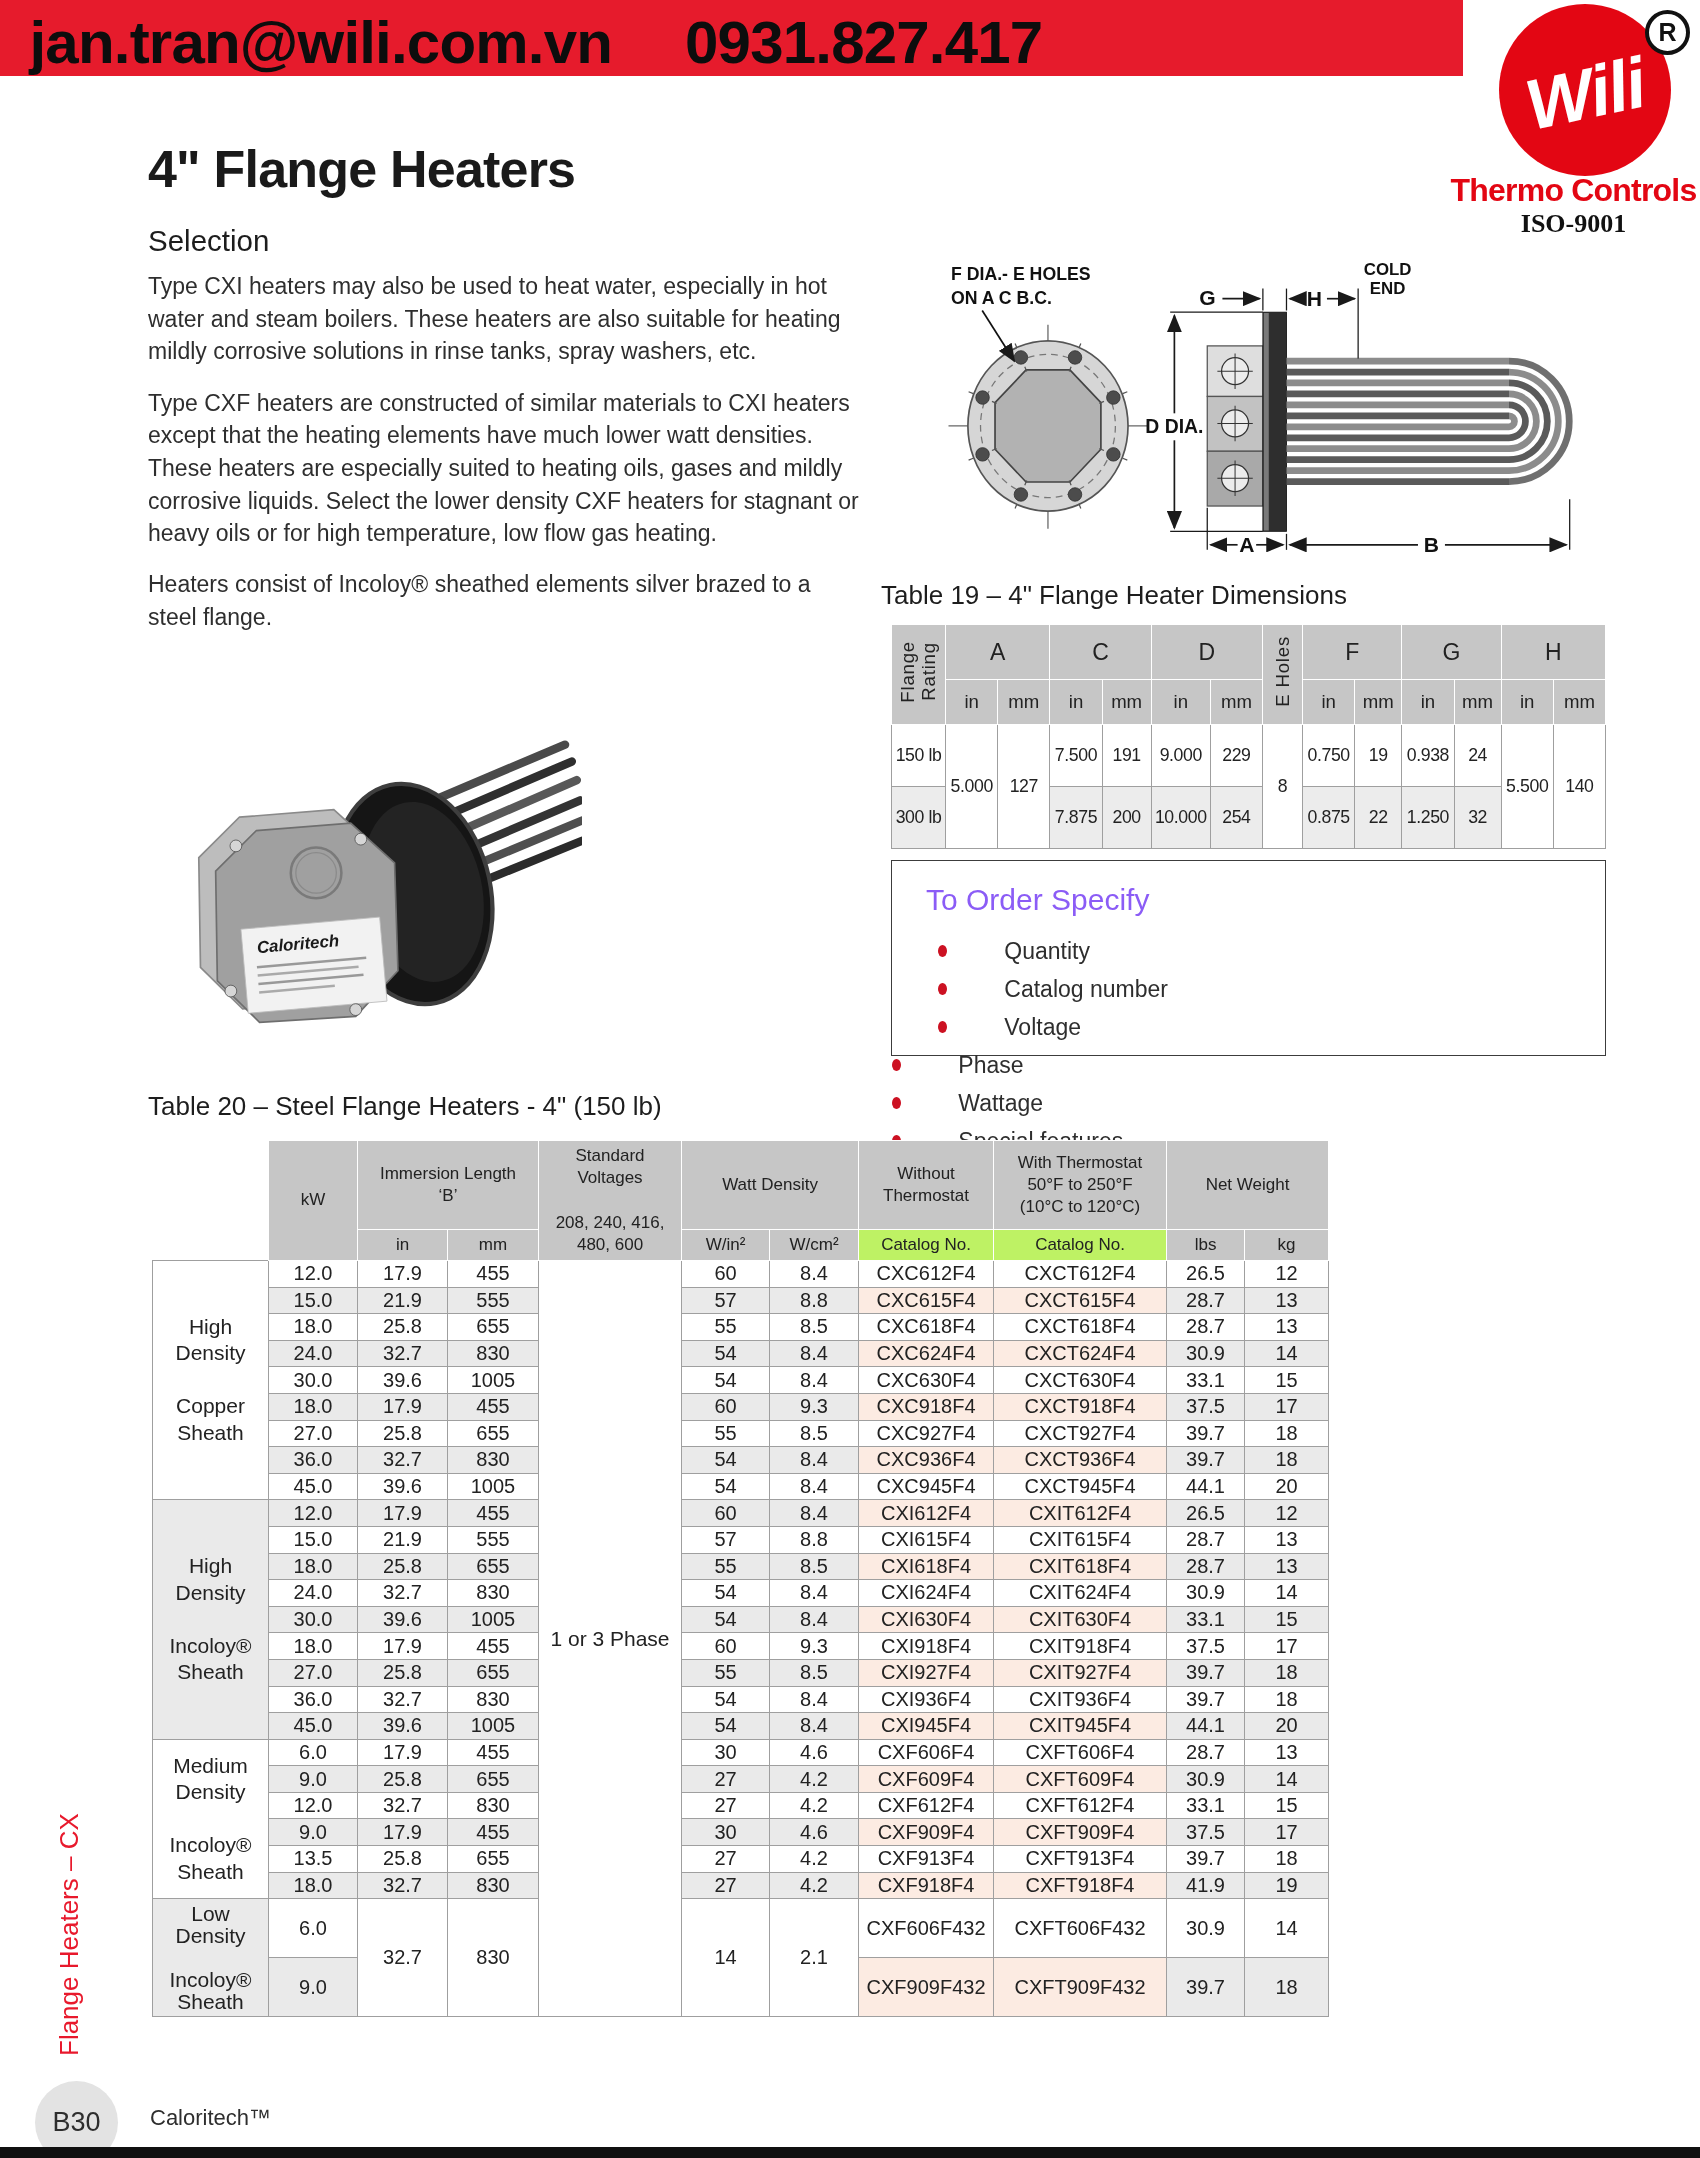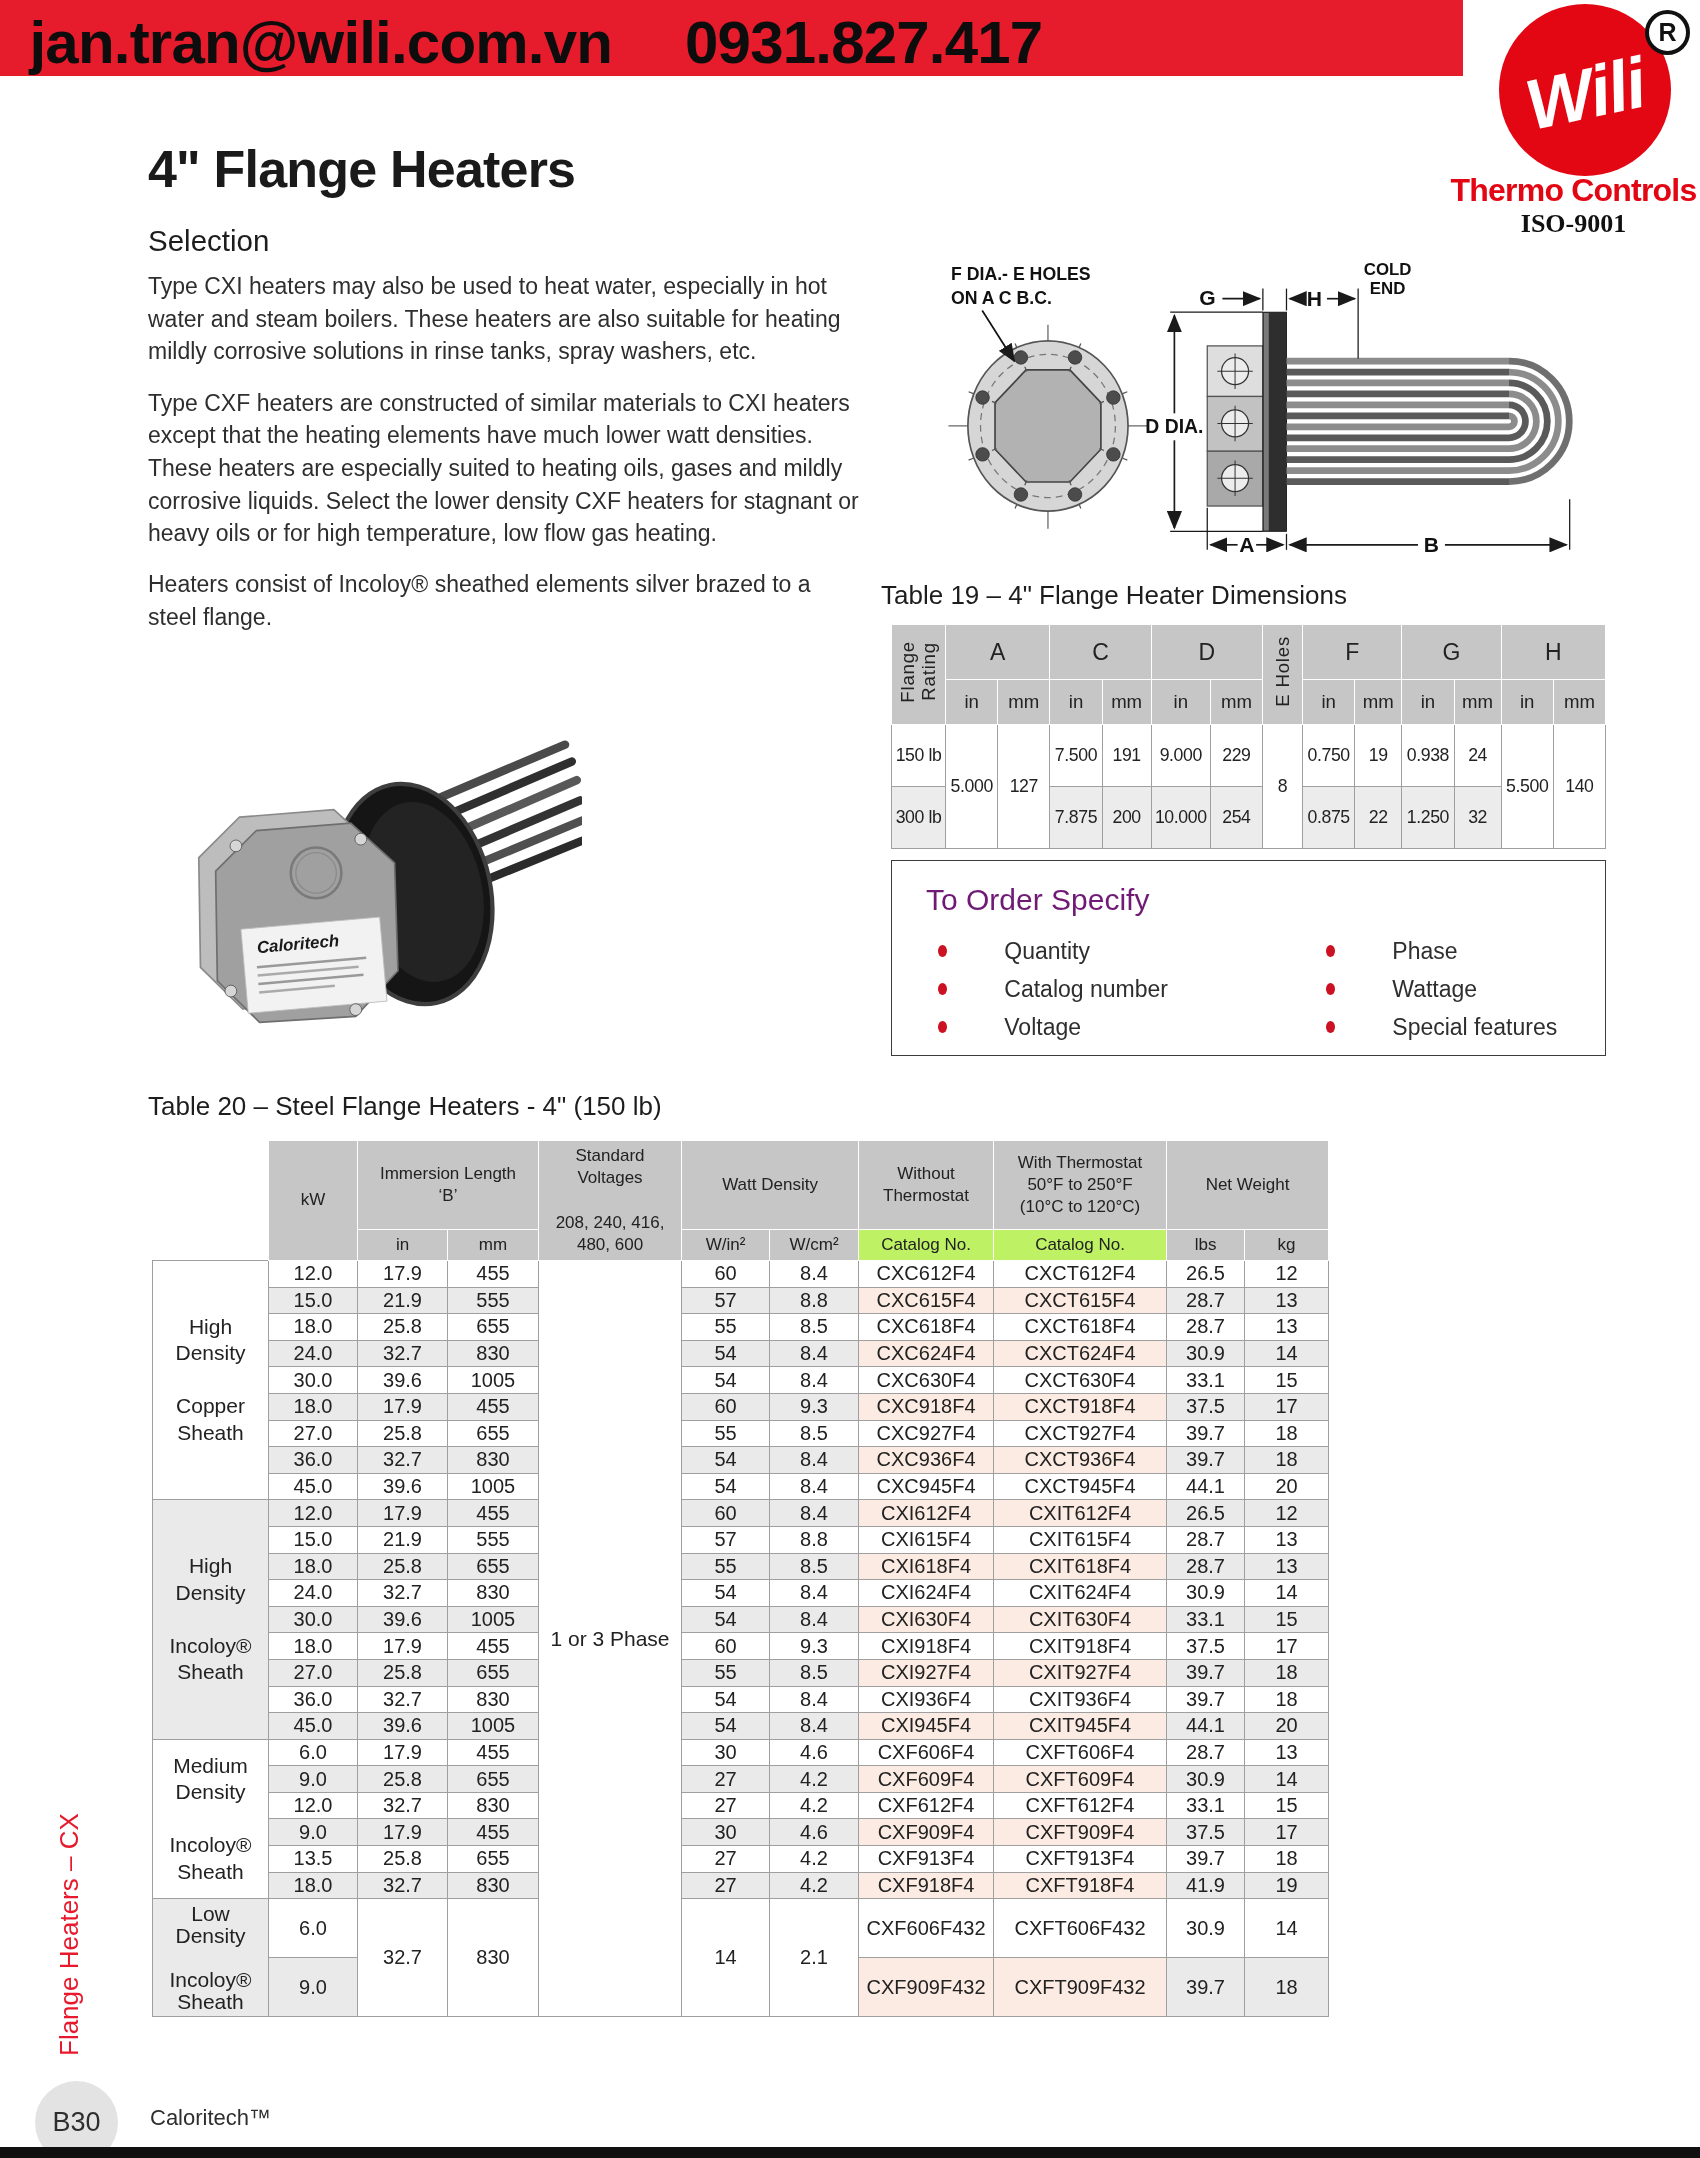--- a/index.html
+++ b/index.html
@@ -39,22 +39,22 @@
   #t19 tr.h1 th{font-size:23px;height:52px;}
   #t19 tr.h2 th{font-size:18.6px;height:42px;}
   #t19 td{border:0.8px solid #9f9f9f;background:#fff;text-align:center;vertical-align:middle;
           font-size:17.7px;letter-spacing:-0.4px;height:61px;padding:0;}
   #t19 td.tint{background:#ececec;}
   .vtext{display:inline-block;writing-mode:vertical-rl;transform:rotate(180deg);
          white-space:pre-line;font-size:18.6px;line-height:1.15;letter-spacing:0.8px;}
 
   
   #order-box{left:891px;top:860px;width:715px;height:196px;border:1.7px solid #3c3c3c;box-sizing:border-box;}
-  #order-box .ob-title{margin:22px 0 15px 34px;font-size:30px;color:#701a75;}
-  .ob-cols{display:flex;}
+  #order-box .ob-title{margin:22px 0 15px 34px;font-size:30px;color:#8b5cf6;}
+  .ob-cols{display:flex;flex-direction:column;}
   .ob-cols ul{list-style:none;margin:0;padding:0;}
   .ob-cols ul:first-child{margin-left:46px;width:388px;}
   .ob-cols li{display:flex;align-items:center;height:38px;font-size:23px;color:#2e2e2e;}
   .ob-cols li .dot{width:9.3px;height:12.6px;border-radius:50%;background:#cc1122;margin-right:57px;flex:none;}
 
   
   #t20-title{left:148px;top:1091px;font-size:26px;color:#1d1d1d;}
   #t20-wrap{left:152px;top:1140px;}
   #t20{width:1176px;font-size:20px;}
   #t20 th,#t20 td{text-align:center;vertical-align:middle;padding:0;overflow:hidden;}

